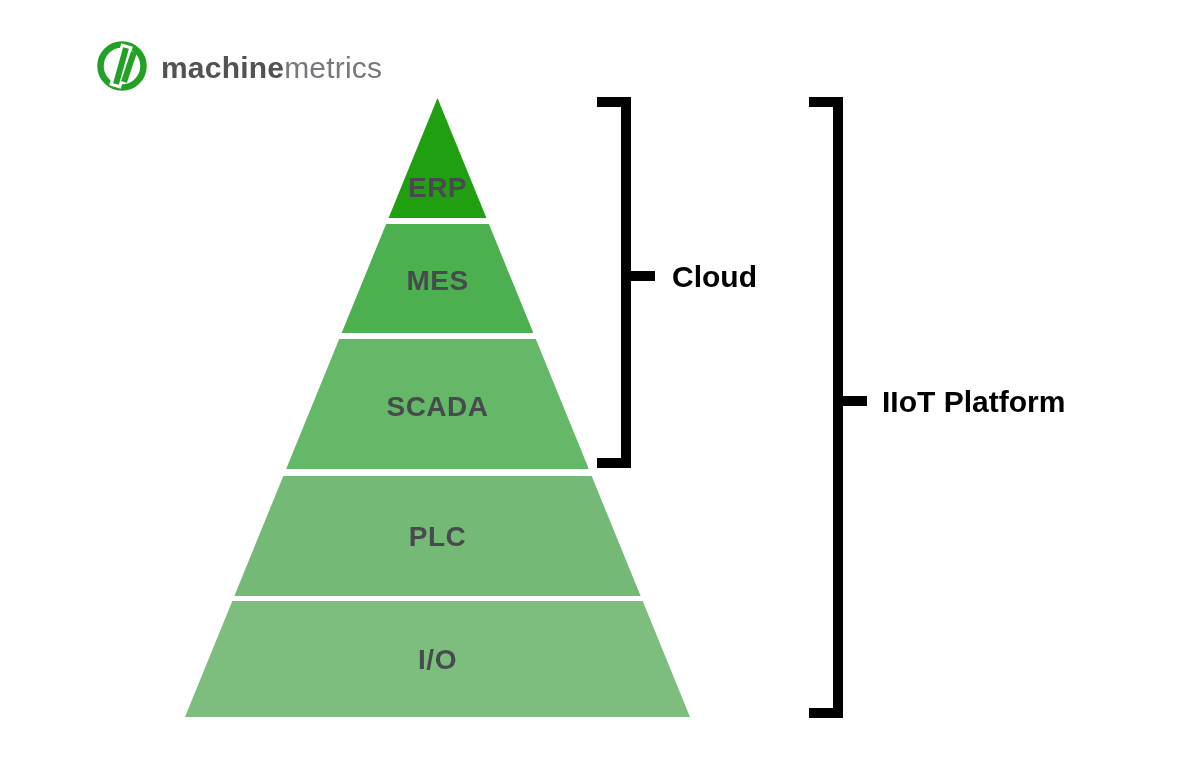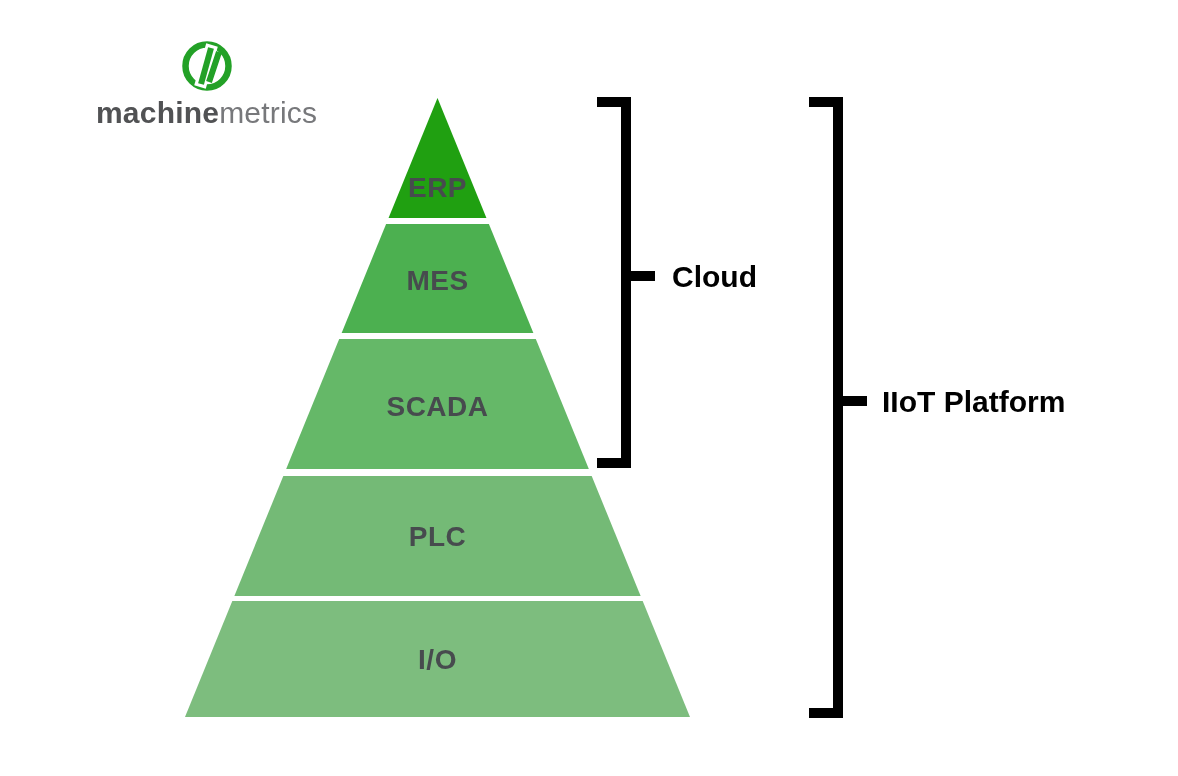--- a/index.html
+++ b/index.html
@@ -14,22 +14,21 @@
     height: 776px;
     background: #ffffff;
     overflow: hidden;
   }
   .logo {
     position: absolute;
     left: 96px;
     top: 40px;
     display: flex;
     align-items: center;
-    gap: 2px;
-    flex-direction: column;
+    gap: 13px;
   }
   .brand {
     font-size: 30px;
     letter-spacing: 0.2px;
     white-space: nowrap;
     line-height: 1;
     padding-top: 4px;
   }
   .brand .bold { font-weight: 700; }
   .brand .light { font-weight: 400; }

